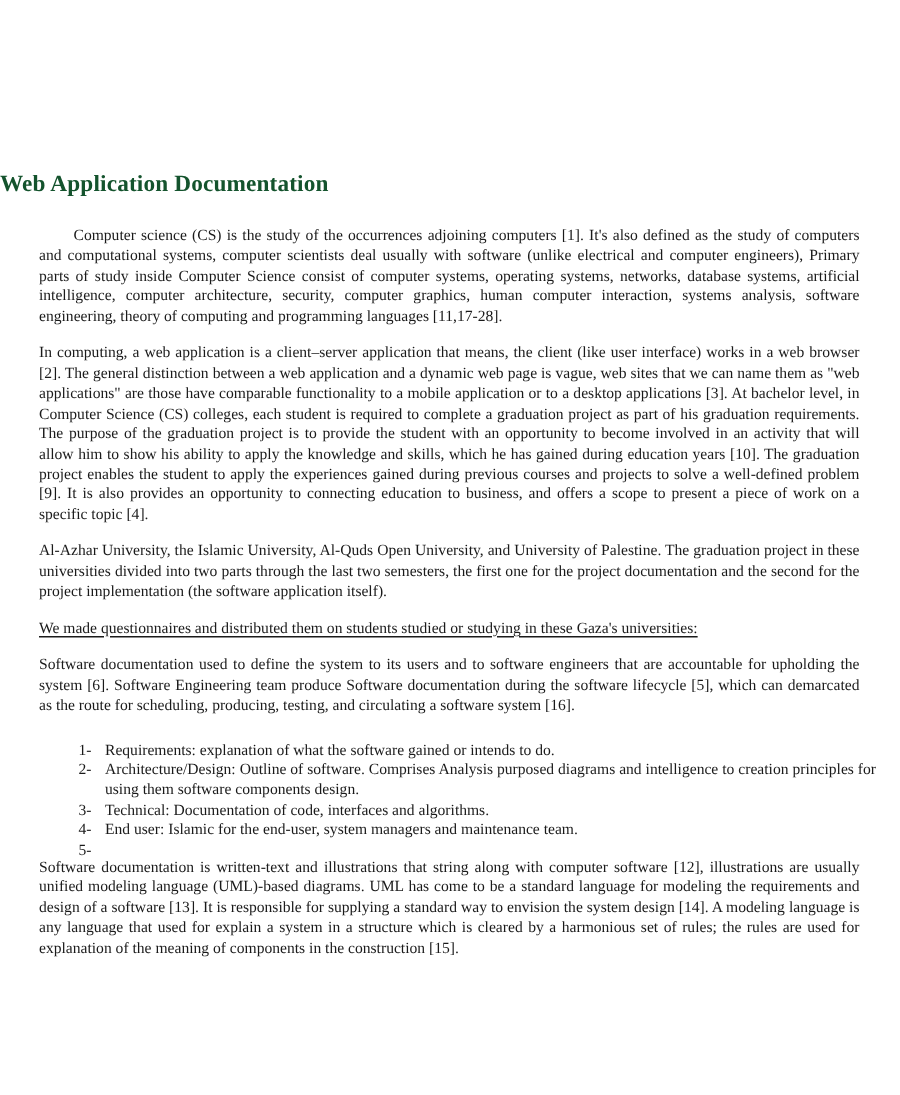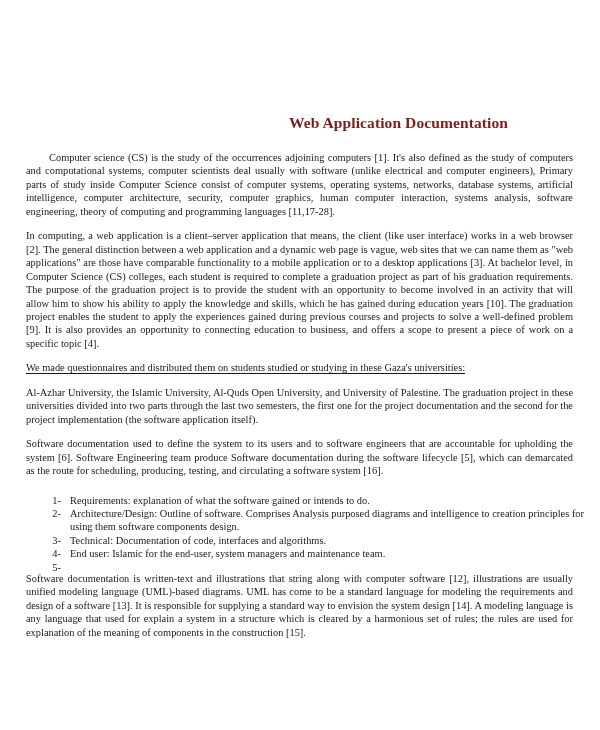--- a/index.html
+++ b/index.html
@@ -23,25 +23,25 @@
     background: #ffffff;
     position: relative;
     box-sizing: border-box;
   }
 
   .doc-title {
     position: absolute;
     top: 104px;
     left: 0;
     width: 508px;
-    text-align: right;
+    text-align: left;
     font-size: 15.5px;
     font-weight: bold;
     letter-spacing: 0.1px;
-    color: #7f1d1d;
+    color: #14532d;
   }
 
   .body-block {
     position: absolute;
     top: 140px;
     left: 15px;
     width: 569px;
   }
 
   p.para {
@@ -110,23 +110,23 @@
 <div class="page">
 
   <h1 class="doc-title">Web Application Documentation</h1>
 
   <div class="body-block">
 
     <p class="para indent-first">Computer science (CS) is the study of the occurrences adjoining computers [1]. It's also defined as the study of computers and computational systems, computer scientists deal usually with software (unlike electrical and computer engineers), Primary parts of study inside Computer Science consist of computer systems, operating systems, networks, database systems, artificial intelligence, computer architecture, security, computer graphics, human computer interaction, systems analysis, software engineering, theory of computing and programming languages [11,17-28].</p>
 
     <p class="para">In computing, a web application is a client–server application that means, the client (like user interface) works in a web browser [2]. The general distinction between a web application and a dynamic web page is vague, web sites that we can name them as "web applications" are those have comparable functionality to a mobile application or to a desktop applications [3].  At bachelor level, in Computer Science (CS) colleges, each student is required to complete a graduation project as part of his graduation requirements. The purpose of the graduation project is to provide the student with an opportunity to become involved in an activity that will allow him to show his ability to apply the knowledge and skills, which he has gained during education years [10]. The graduation project enables the student to apply the experiences gained during previous courses and projects to solve a well-defined problem [9]. It is also provides an opportunity to connecting education to business, and offers a scope to present a piece of work on a specific topic [4].</p>
 
+    <p class="para">Al-Azhar University, the Islamic University, Al-Quds Open University, and University of Palestine. The graduation project in these universities divided into two parts through the last two semesters, the first one for the project documentation and the second for the project implementation (the software application itself).</p>
+
     <p class="para underline-line">We made questionnaires and distributed them on students studied or studying in these Gaza's universities:</p>
-
-    <p class="para">Al-Azhar University, the Islamic University, Al-Quds Open University, and University of Palestine. The graduation project in these universities divided into two parts through the last two semesters, the first one for the project documentation and the second for the project implementation (the software application itself).</p>
 
     <p class="para">Software documentation used to define the system to its users and to software engineers that are accountable for upholding the system [6]. Software Engineering team produce Software documentation during the software lifecycle [5], which can demarcated as the route for scheduling, producing, testing, and circulating a software system [16].</p>
 
     <div class="spacer-sm"></div>
 
 
     <ol class="doc-list">
       <li>
         <span class="marker">1-</span>
         <span class="item-text">Requirements: explanation of what the software gained or intends to do.</span>

